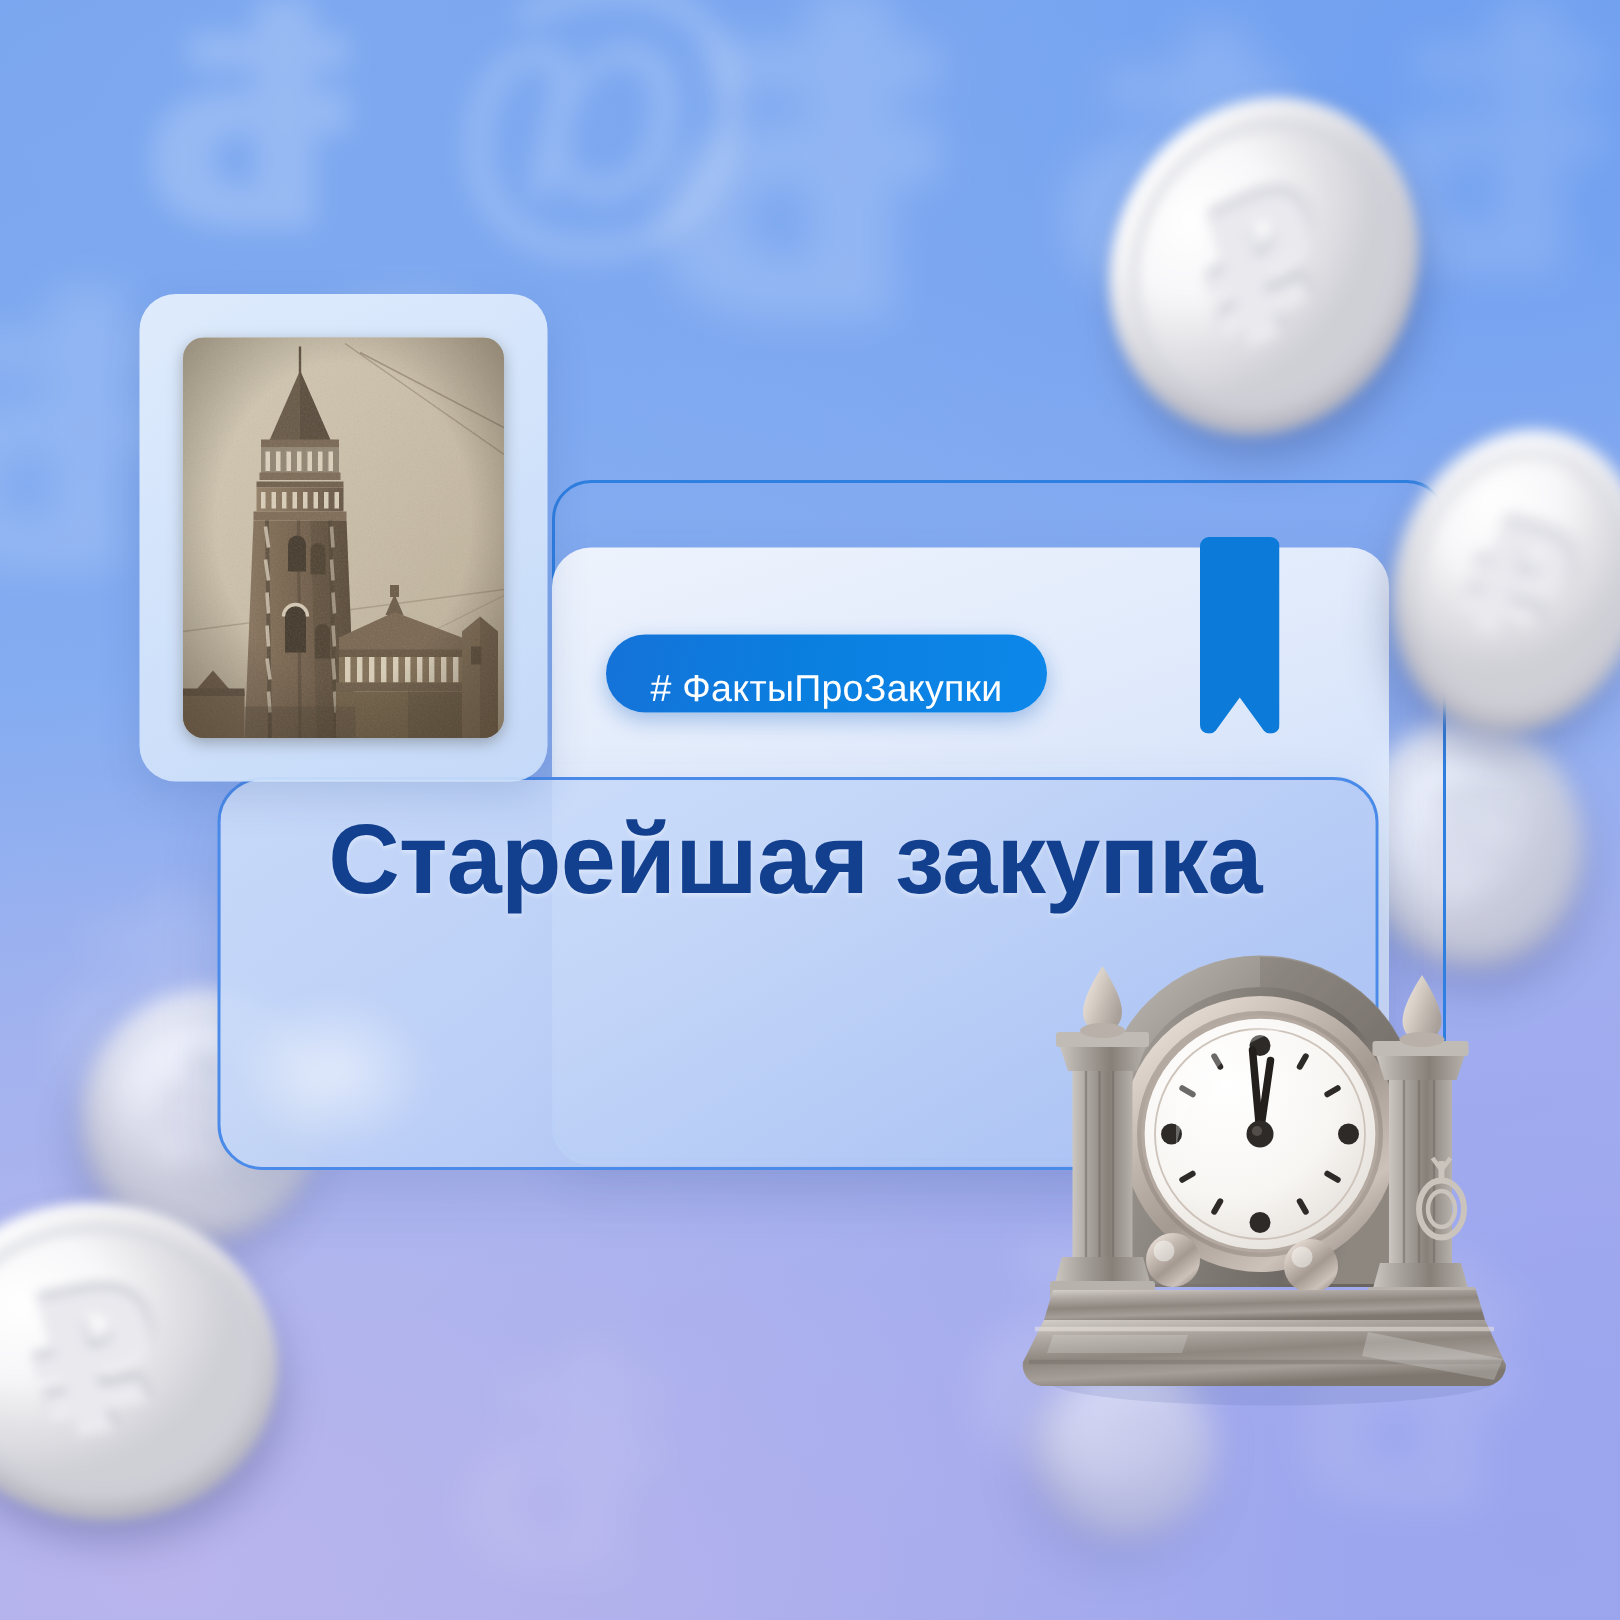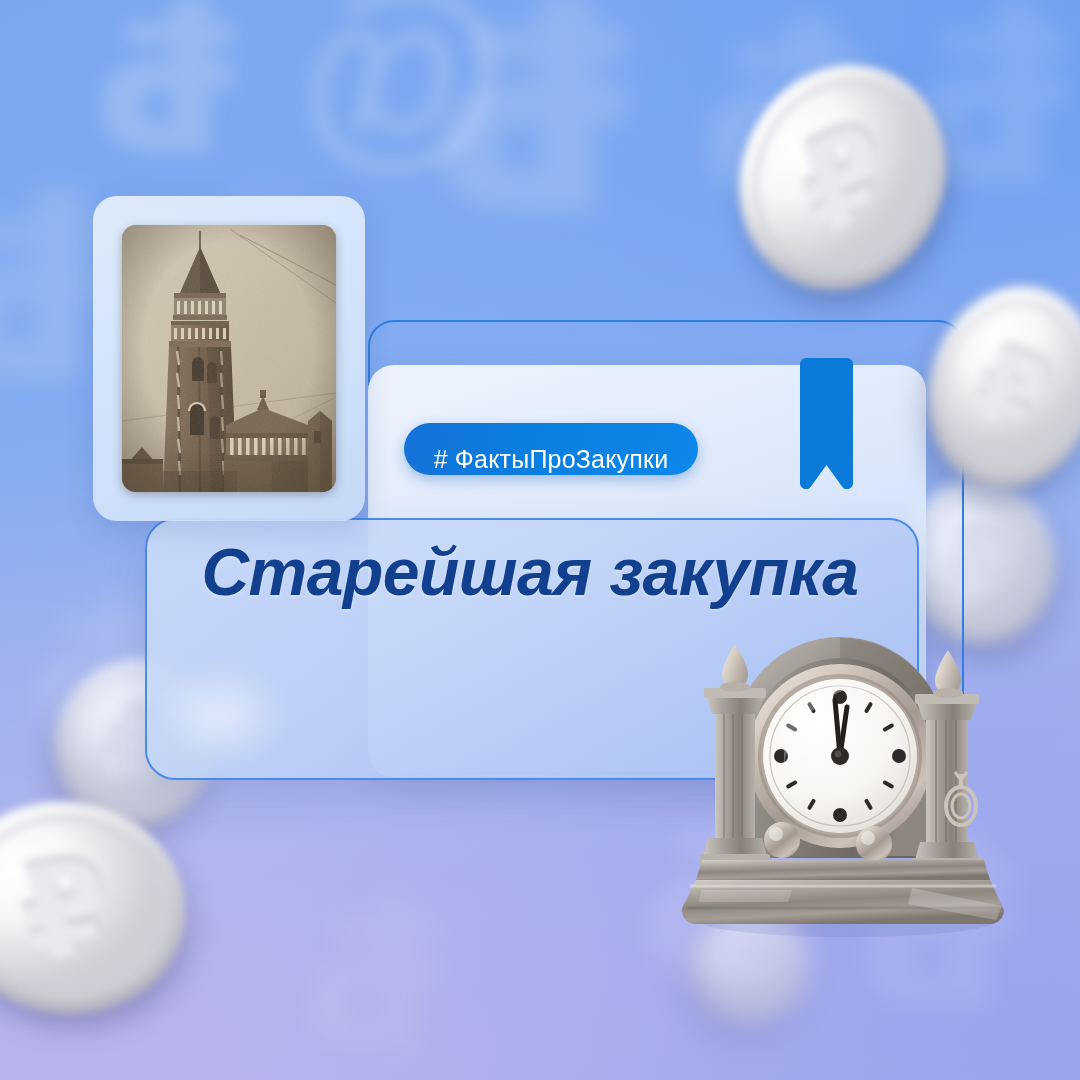--- a/index.html
+++ b/index.html
@@ -140,21 +140,20 @@
     font-family:"Liberation Sans","DejaVu Sans",sans-serif;white-space:nowrap;margin-top:20px;
   }
 
   
   #headline{
     position:absolute;left:150px;top:536px;width:760px;
     text-align:center;color:#12408f;
     font-size:66px;font-weight:700;line-height:1.10;letter-spacing:-.5px;
     font-family:"Liberation Sans","DejaVu Sans",sans-serif;
     text-shadow:0 2px 3px rgba(255,255,255,.35);
-    font-style:italic;
   }
   #headline .l1{display:block;}
   #headline .l2{display:block;}
 
   
   #clock{position:absolute;left:672px;top:608px;width:345px;height:330px;}
   #clock svg{display:block;width:100%;height:100%;}
 </style>
 </head>
 <body>

